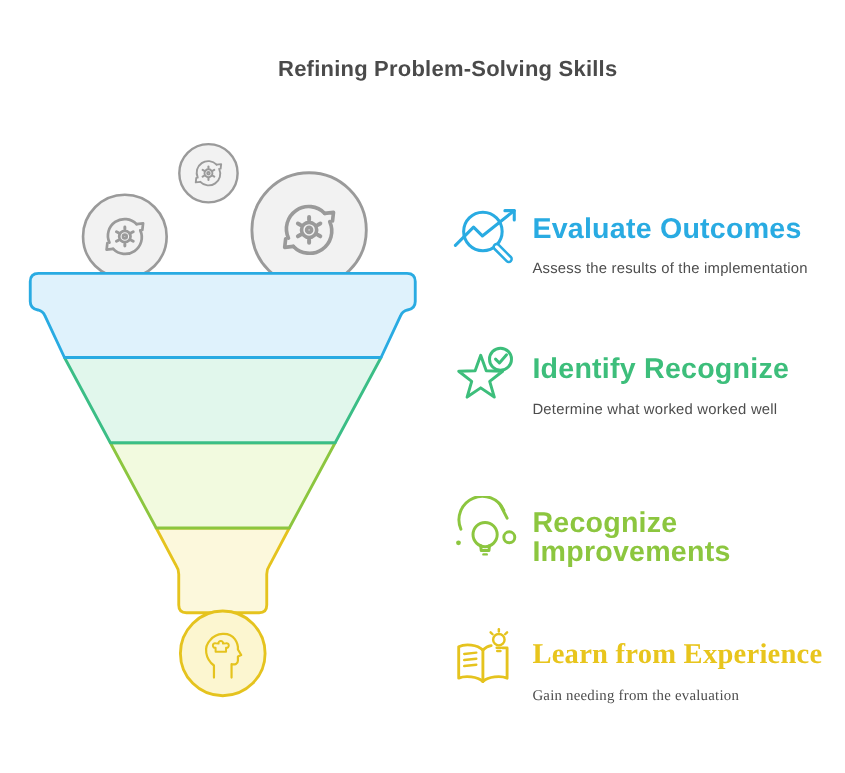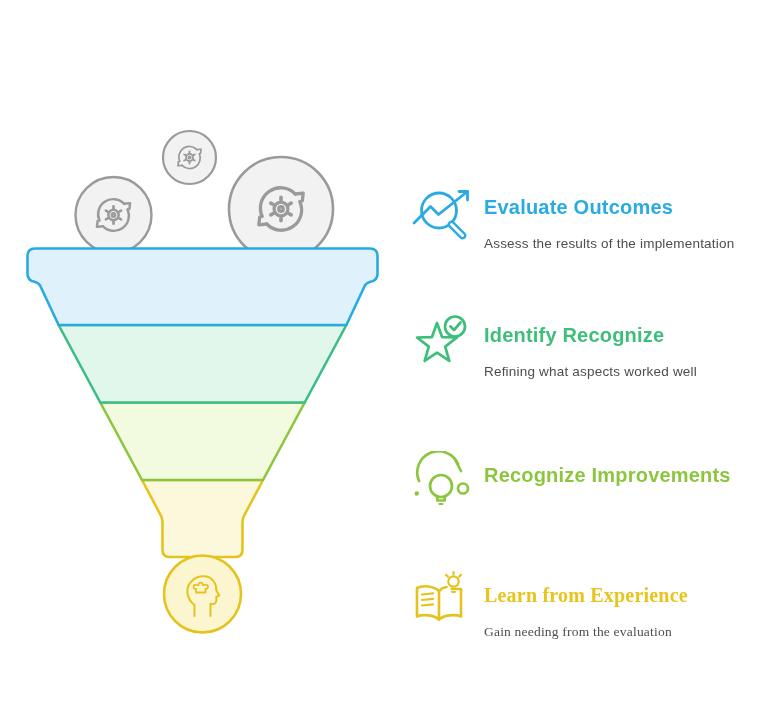--- a/index.html
+++ b/index.html
@@ -4,31 +4,32 @@
 <style>
   html,body{margin:0;padding:0;background:#ffffff;}
   .page{position:relative;width:768px;height:703px;background:#ffffff;overflow:hidden;
         font-family:"Liberation Sans", sans-serif;}
   .title{position:absolute;top:52px;left:46px;right:0;text-align:center;
          font-size:20px;font-weight:700;color:#4a4a4a;letter-spacing:.2px;}
   .funnel-wrap{position:absolute;left:0;top:110px;width:410px;height:560px;}
   .row{position:absolute;left:410px;display:flex;align-items:flex-start;}
   .row .icon-box{width:64px;height:58px;flex:0 0 64px;}
   .row .txt{padding-left:10px;padding-top:11px;}
-  .row h2{margin:0;font-size:20px;line-height:26px;font-weight:700;letter-spacing:.2px;}
+  .row h2{margin:0;font-size:26px;line-height:26px;font-weight:700;letter-spacing:.2px;}
   .row p{margin:17px 0 0 0;font-size:13.5px;line-height:14px;color:#4d4d4d;letter-spacing:.2px;}
   .r1{top:183px;} .r2{top:311px;} .r3{top:451px;} .r4{top:571px;font-family:Liberation Serif, serif;}
   .c-blue{color:#29abe2;} .c-green{color:#3dbe7b;} .c-lime{color:#8cc63f;} .c-yellow{color:#e8c51d;}
   svg{display:block;}
 </style>
 </head>
 <body>
 
 <div class="page">
 
+  <div class="title">Refining Problem-Solving Skills</div>
 
   <div class="funnel-wrap">
     <svg width="410" height="560" viewBox="0 0 410 560">
       <defs>
         <g id="gear-sync" fill="none" stroke="#9a9a9a" stroke-width="2.2" stroke-linecap="round" stroke-linejoin="round">
           <path d="M -12.5,5 A 13.5,13.5 0 0 1 9.5,-10"></path>
           <path d="M 9.5,-10 L 14.8,-10.6 L 14.2,-5.4"></path>
           <path d="M 12.5,-5 A 13.5,13.5 0 0 1 -9.5,10"></path>
           <path d="M -9.5,10 L -14.8,10.6 L -14.2,5.4"></path>
           <circle cx="0" cy="0" r="4.6"></circle>
@@ -107,21 +108,21 @@
     <div class="icon-box">
       <svg width="64" height="58" viewBox="0 0 64 58" fill="none" stroke="#3dbe7b" stroke-width="2.7" stroke-linecap="round" stroke-linejoin="round">
         <path d="M 27,12 L 32.05,26.04 L 46.97,26.51 L 35.18,35.66 L 39.35,49.99
                  L 27,41.6 L 14.65,49.99 L 18.82,35.66 L 7.03,26.51 L 21.94,26.04 Z"></path>
         <circle cx="45" cy="15.5" r="10" fill="#ffffff"></circle>
         <path d="M 40.5,15.5 L 44,19 L 50.5,11.5"></path>
       </svg>
     </div>
     <div class="txt">
       <h2 class="c-green">Identify Recognize</h2>
-      <p>Refining what aspects worked well</p>
+      <p>Determine what worked worked well</p>
     </div>
   </div>
 
   <div class="row r3">
     <div class="icon-box">
       <svg width="64" height="58" viewBox="0 0 64 58" fill="none" stroke="#8cc63f" stroke-width="2.7" stroke-linecap="round" stroke-linejoin="round">
         <path d="M 9,30 A 21,21 0 0 1 48,13"></path>
         <line x1="44.5" y1="7.5" x2="51" y2="20"></line>
         <circle cx="31" cy="35" r="11"></circle>
         <path d="M 27,45.2 L 27.5,49.5 L 34.5,49.5 L 35,45.2"></path>

